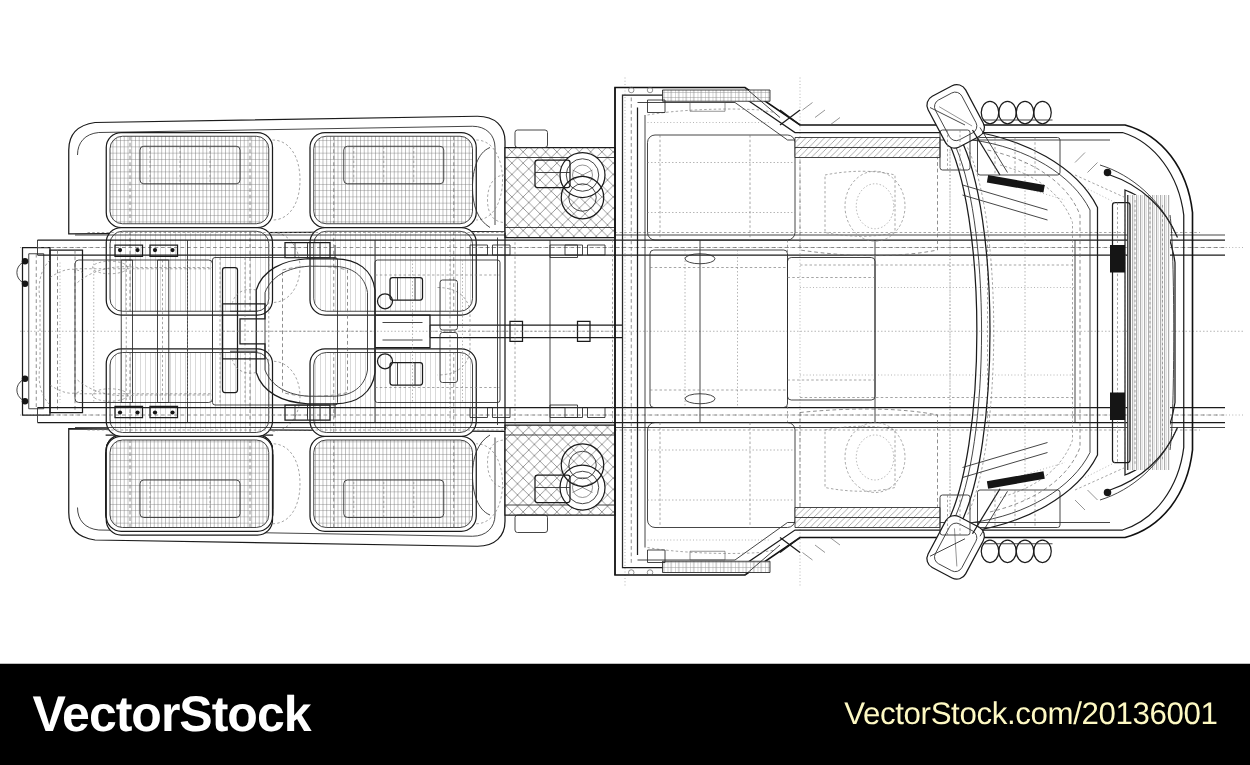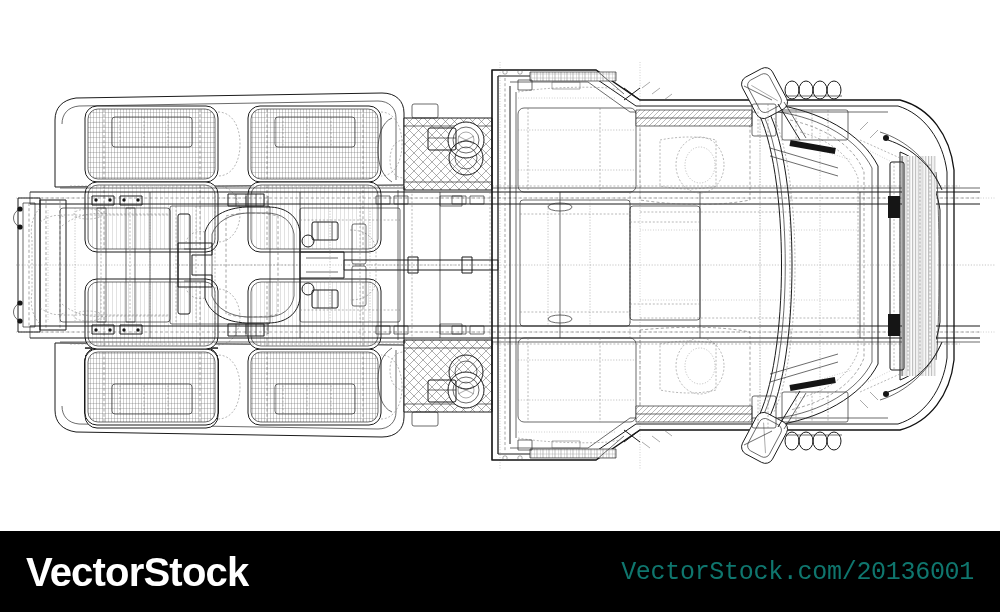--- a/index.html
+++ b/index.html
@@ -50,22 +50,22 @@
     font-size: 40px;
     font-weight: 700;
     letter-spacing: -0.8px;
     white-space: nowrap;
   }
   .wm-url {
     position: absolute;
     right: 26px;
     top: 50%;
     transform: translateY(-50%);
-    color: #0f766e;
-    font-family: Liberation Mono, monospace;
+    color: #fef9c3;
+    font-family: Liberation Sans, sans-serif;
     font-size: 25px;
     font-weight: 400;
     letter-spacing: -0.3px;
     white-space: nowrap;
   }
   
   .ln       { fill:none; stroke:#1b1b1b; stroke-width:1;    vector-effect:non-scaling-stroke; }
   .ln-thin  { fill:none; stroke:#2c2c2c; stroke-width:0.7;  vector-effect:non-scaling-stroke; }
   .ln-hair  { fill:none; stroke:#555555; stroke-width:0.5;  vector-effect:non-scaling-stroke; }
   .ln-bold  { fill:none; stroke:#111111; stroke-width:1.3;  vector-effect:non-scaling-stroke; }

